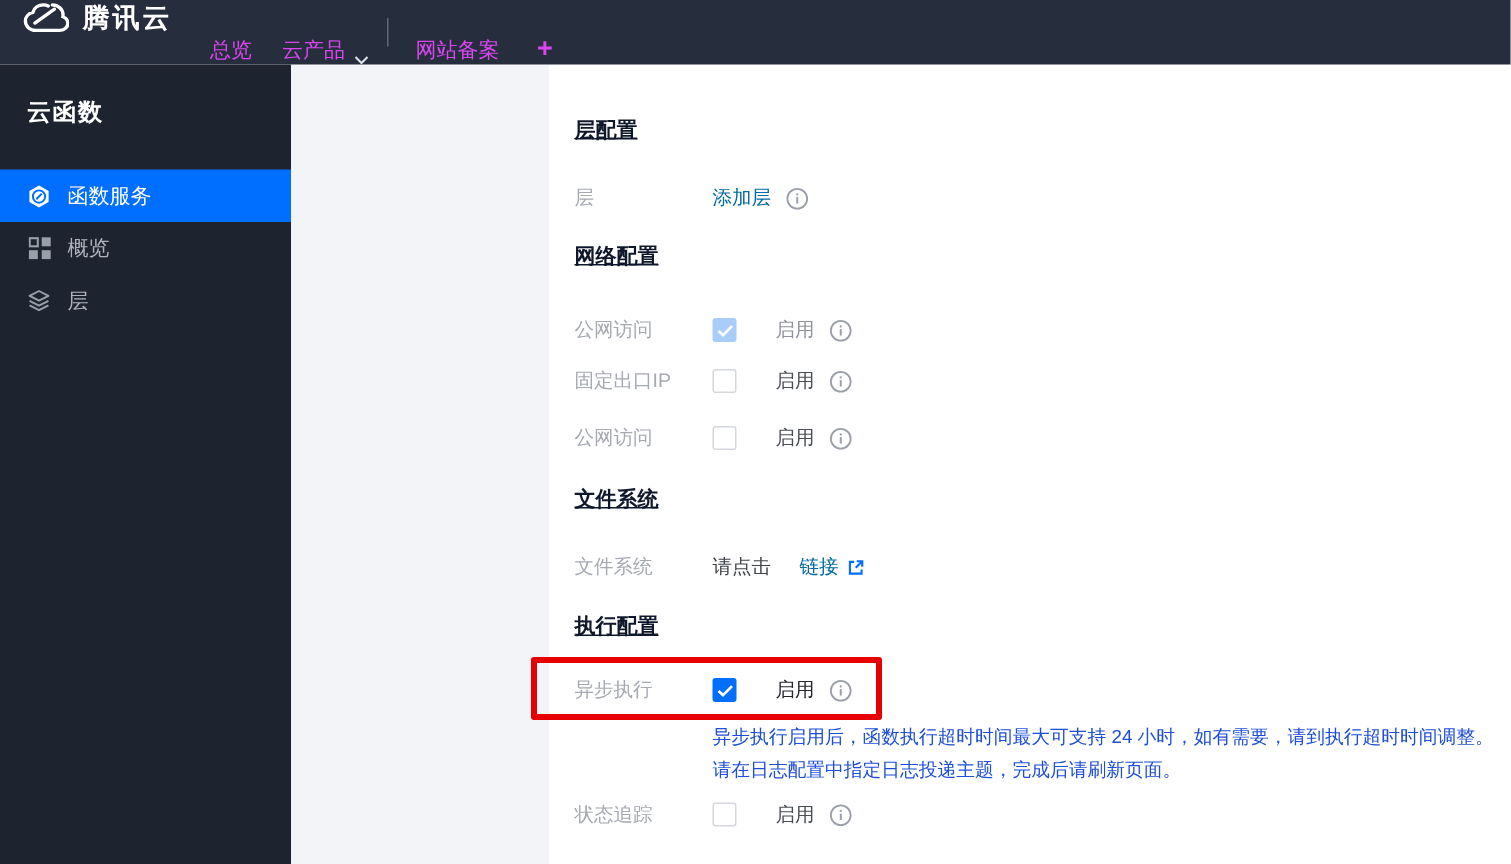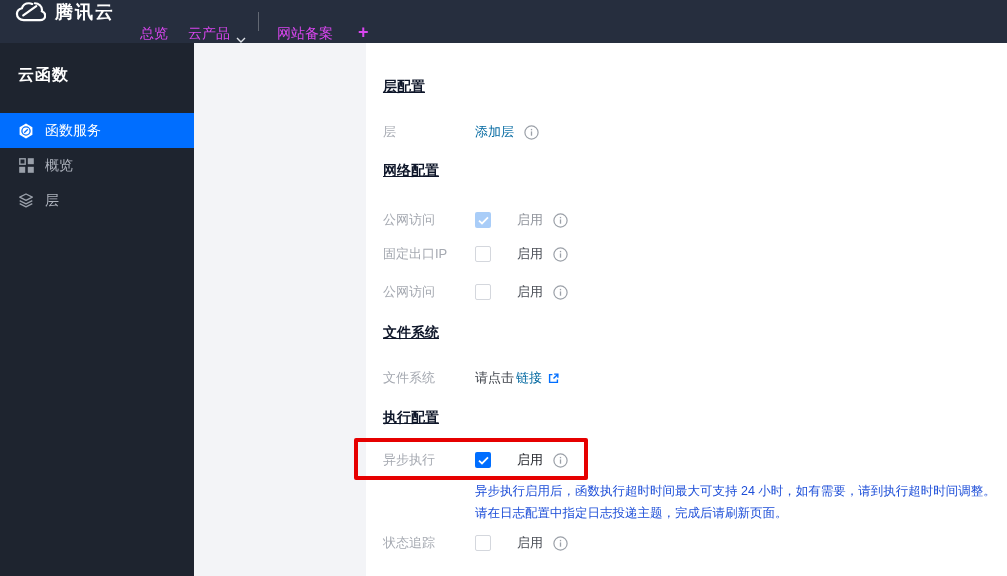--- a/index.html
+++ b/index.html
@@ -40,21 +40,21 @@
   .checkbox { width:16px; height:16px; border-radius:2px; flex:none;
               display:flex; align-items:center; justify-content:center; cursor:pointer; }
   .checkbox.unchecked { background:#ffffff; border:1px solid #d4d7dd; }
   .checkbox.checked { background:#006eff; }
   .checkbox.checked-disabled { background:#a9cdf8; cursor:default; }
   .enable { margin-left:26px; font-size:13px; color:#494d55; }
   .enable.dim { color:#8f939b; }
   .enable.strong { color:#24262c; }
   .info { margin-left:10px; display:flex; cursor:pointer; }
   .fstext { font-size:13px; color:#3f434b; display:flex; align-items:center; }
-  .fstext .link { margin-left:2px; }
+  .fstext .link { margin-left:19px; }
   .extlink { display:flex; margin:0 3px 0 5px; }
   .desc { position:absolute; left:109px; top:437px; font-size:12.5px; line-height:22px; color:#1d4ed8; }
 
   
   .red-box { position:absolute; left:354px; top:438px; width:234px; height:42px;
              border:4px solid #e60000; border-radius:2px; z-index:9; pointer-events:none; }
 </style>
 </head>
 <body>
 

